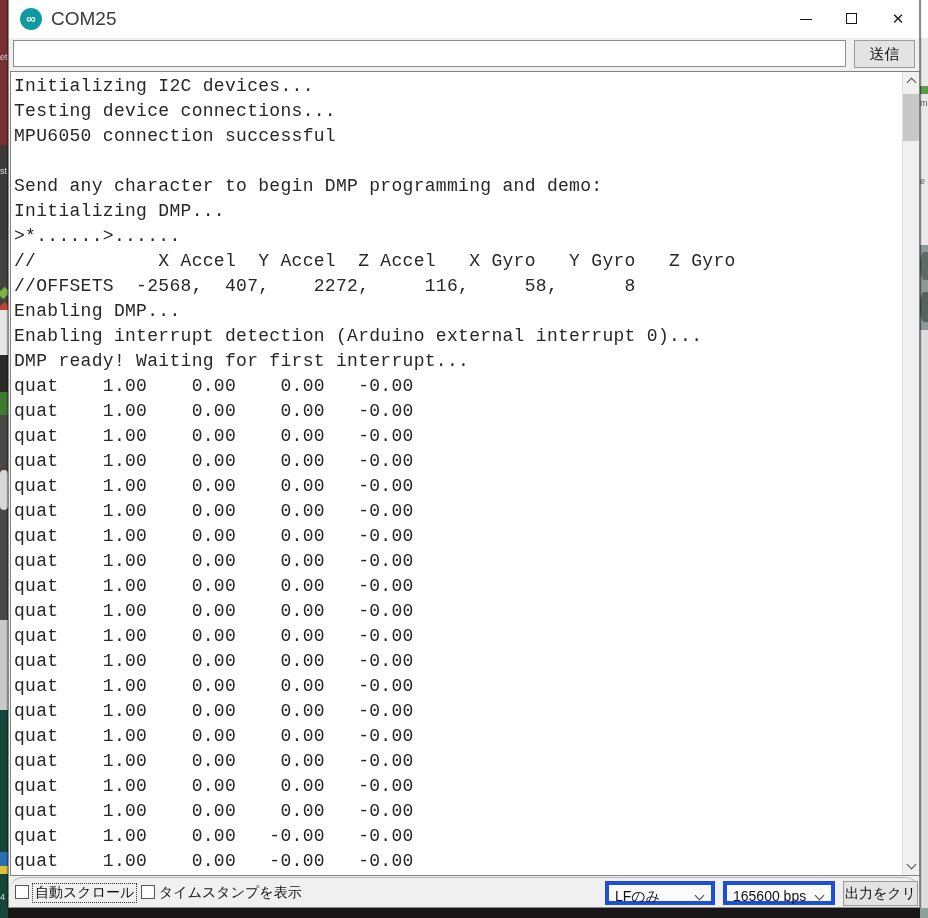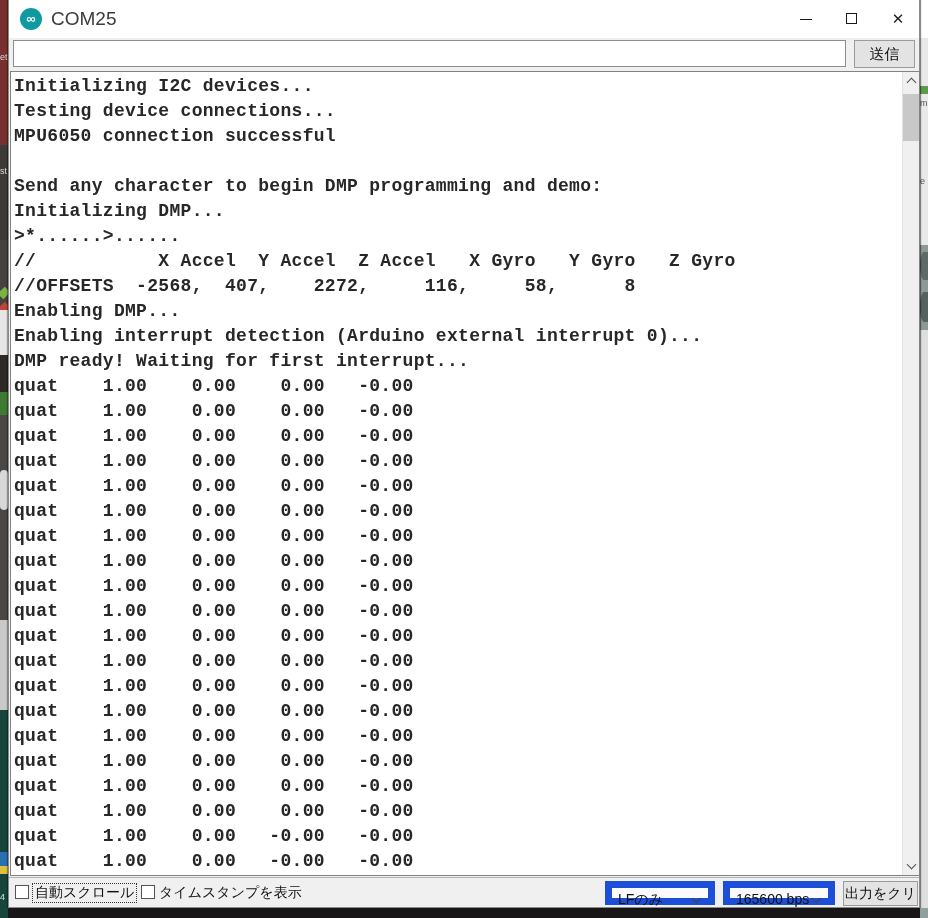--- a/index.html
+++ b/index.html
@@ -35,47 +35,47 @@
   
   #send-input { left:4px; top:40px; width:833px; height:27px; background:#fff;
                 border:1px solid #8d8d8d; font-size:15px; padding:0 4px;
                 font-family:"Liberation Sans",sans-serif; }
   #send-btn { left:845px; top:40px; width:61px; height:28px; background:#e3e3e3;
               border:1px solid #9b9b9b; font-size:15px; text-align:center;
               line-height:26px; color:#111; }
 
   
   #console { left:1px; top:71px; width:910px; height:805px; background:#fff;
-             border:1px solid #828282; overflow:hidden;font-weight:bold; }
+             border:1px solid #828282; overflow:hidden; }
   #console-output { position:absolute; left:3px; top:2px;
                     font-family:"Liberation Mono","DejaVu Sans Mono",monospace;
                     font-size:18px; line-height:25px; letter-spacing:0.3px;
                     color:#272727; white-space:pre; }
   .cline { height:25px; }
 
   
   #scrollbar { position:absolute; right:0; top:0; width:17px; height:100%;
                background:#f0f0f0; border-left:1px solid #e2e2e2; }
   .sb-btn { position:absolute; left:0; width:17px; height:17px; background:#f0f0f0; }
   #sb-up { top:0; } #sb-down { bottom:0; }
   .chev { position:absolute; left:5px; width:7px; height:7px; border:solid #505050; border-width:1.5px 0 0 1.5px; }
   #sb-up .chev { top:7px; transform:rotate(45deg); }
   #sb-down .chev { top:3px; transform:rotate(225deg); }
   #sb-thumb { position:absolute; left:0; top:22px; width:17px; height:47px; background:#c8c8c8; }
 
   
   #bottombar { left:0; top:877px; width:910px; height:30px; background:#f0f0f0;
-               border-top:1px solid #b3b3b3; }
+               border-top:1px solid #b3b3b3;border-radius:14px; }
   .cb { top:7px; width:14px; height:14px; background:#fff; border:1px solid #555; }
   #cb-autoscroll { left:6px; }
   #cb-timestamp { left:132px; }
   .cb-label { top:6px; font-size:14px; color:#111; white-space:nowrap; }
   #lbl-autoscroll { left:24px; outline:1px dotted #333; padding:0 2px; }
   #lbl-timestamp { left:150px; }
-  .combo { top:3px; height:24px; background:#fbfbfb; border:7px solid #1d4ed8;
+  .combo { top:3px; height:24px; background:#fbfbfb; border:4px solid #1d4ed8;
            font-size:14px; color:#111; line-height:22px; padding-left:6px; }
   #combo-ending { left:596px; width:110px; }
   #combo-baud { left:714px; width:112px; }
   .combo .chev2 { position:absolute; right:8px; top:7px; width:7px; height:7px;
                   border:solid #444; border-width:0 0 1.5px 1.5px; transform:rotate(-45deg); }
   #clear-btn { left:834px; top:3px; width:75px; height:25px; background:#e3e3e3;
                border:1px solid #9b9b9b; font-size:14px; text-align:center;
                line-height:23px; color:#111; }
 
   

